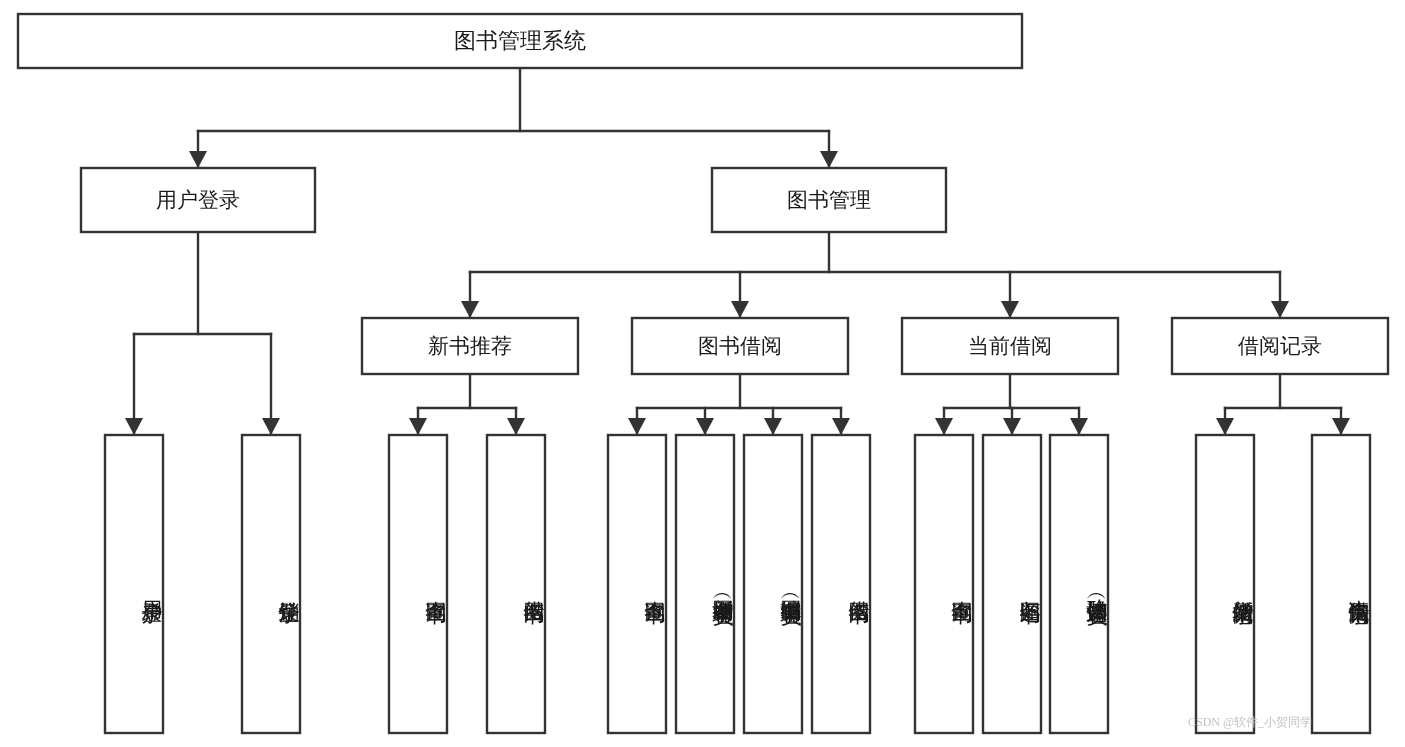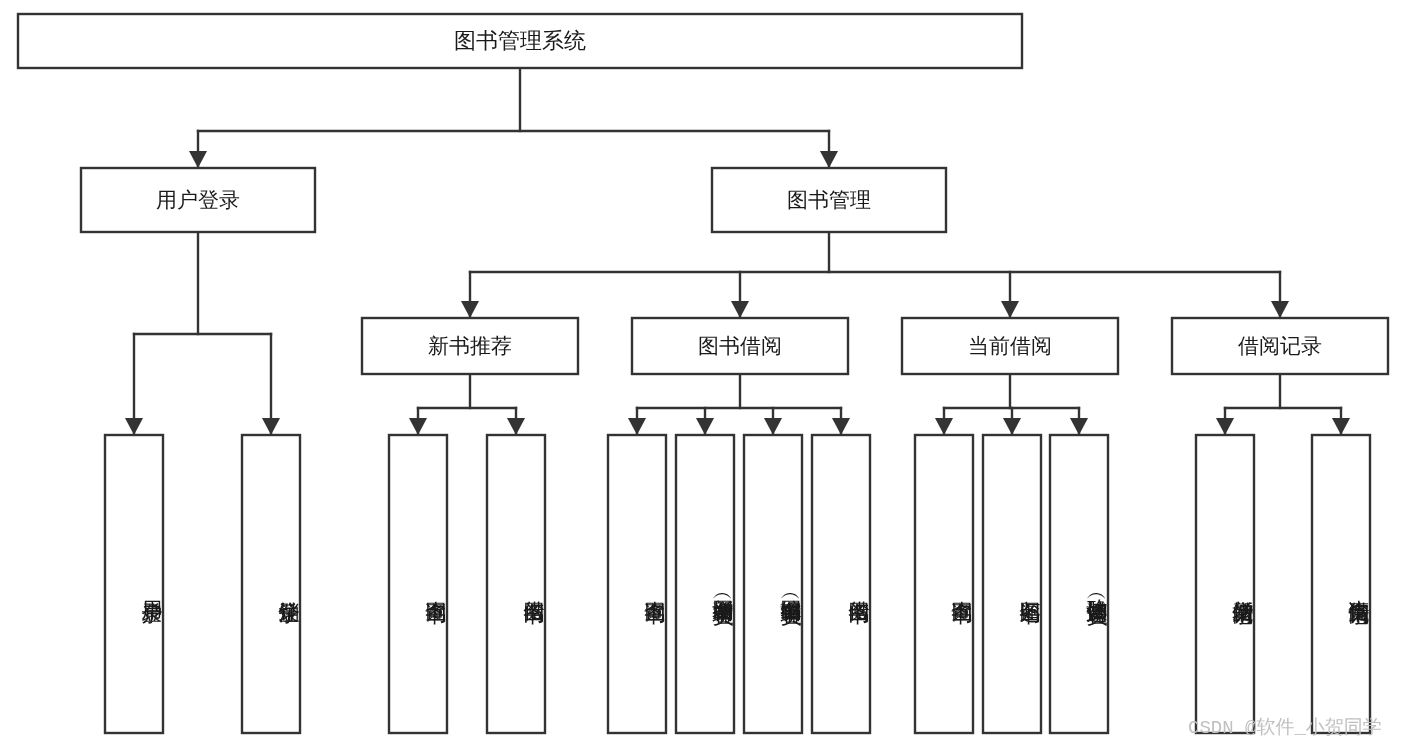--- a/index.html
+++ b/index.html
@@ -68,22 +68,22 @@
     display: flex;
     align-items: flex-start;
     justify-content: center;
     white-space: nowrap;
     pointer-events: none;
   }
   .watermark {
     position: absolute;
     left: 1188px;
     top: 714px;
-    font-family: Liberation Mono, monospace;
-    font-size: 19px;
+    font-family: Liberation Serif, serif;
+    font-size: 12px;
     color: #c0c0c0;
     white-space: nowrap;
     pointer-events: none;
   }
 </style>
 </head>
 <body>
 
 <div id="diagram-root">
 

